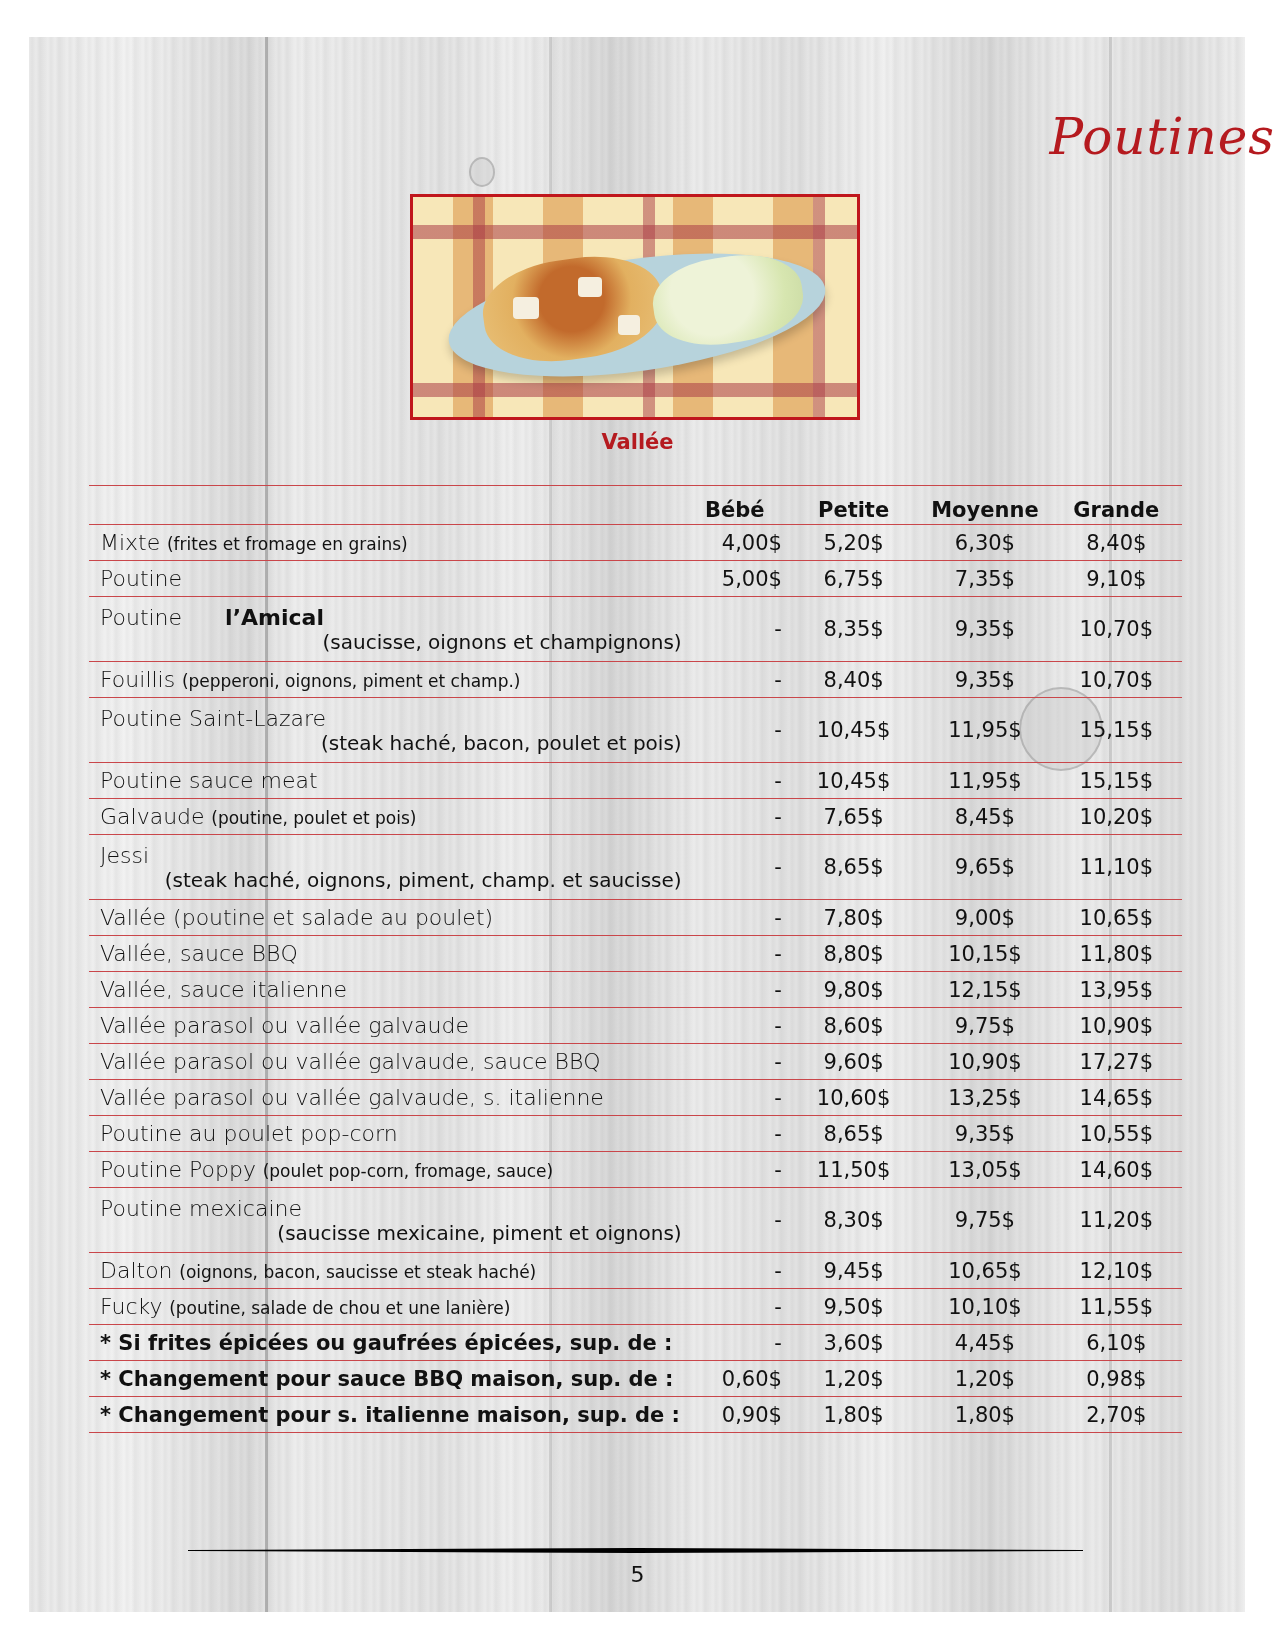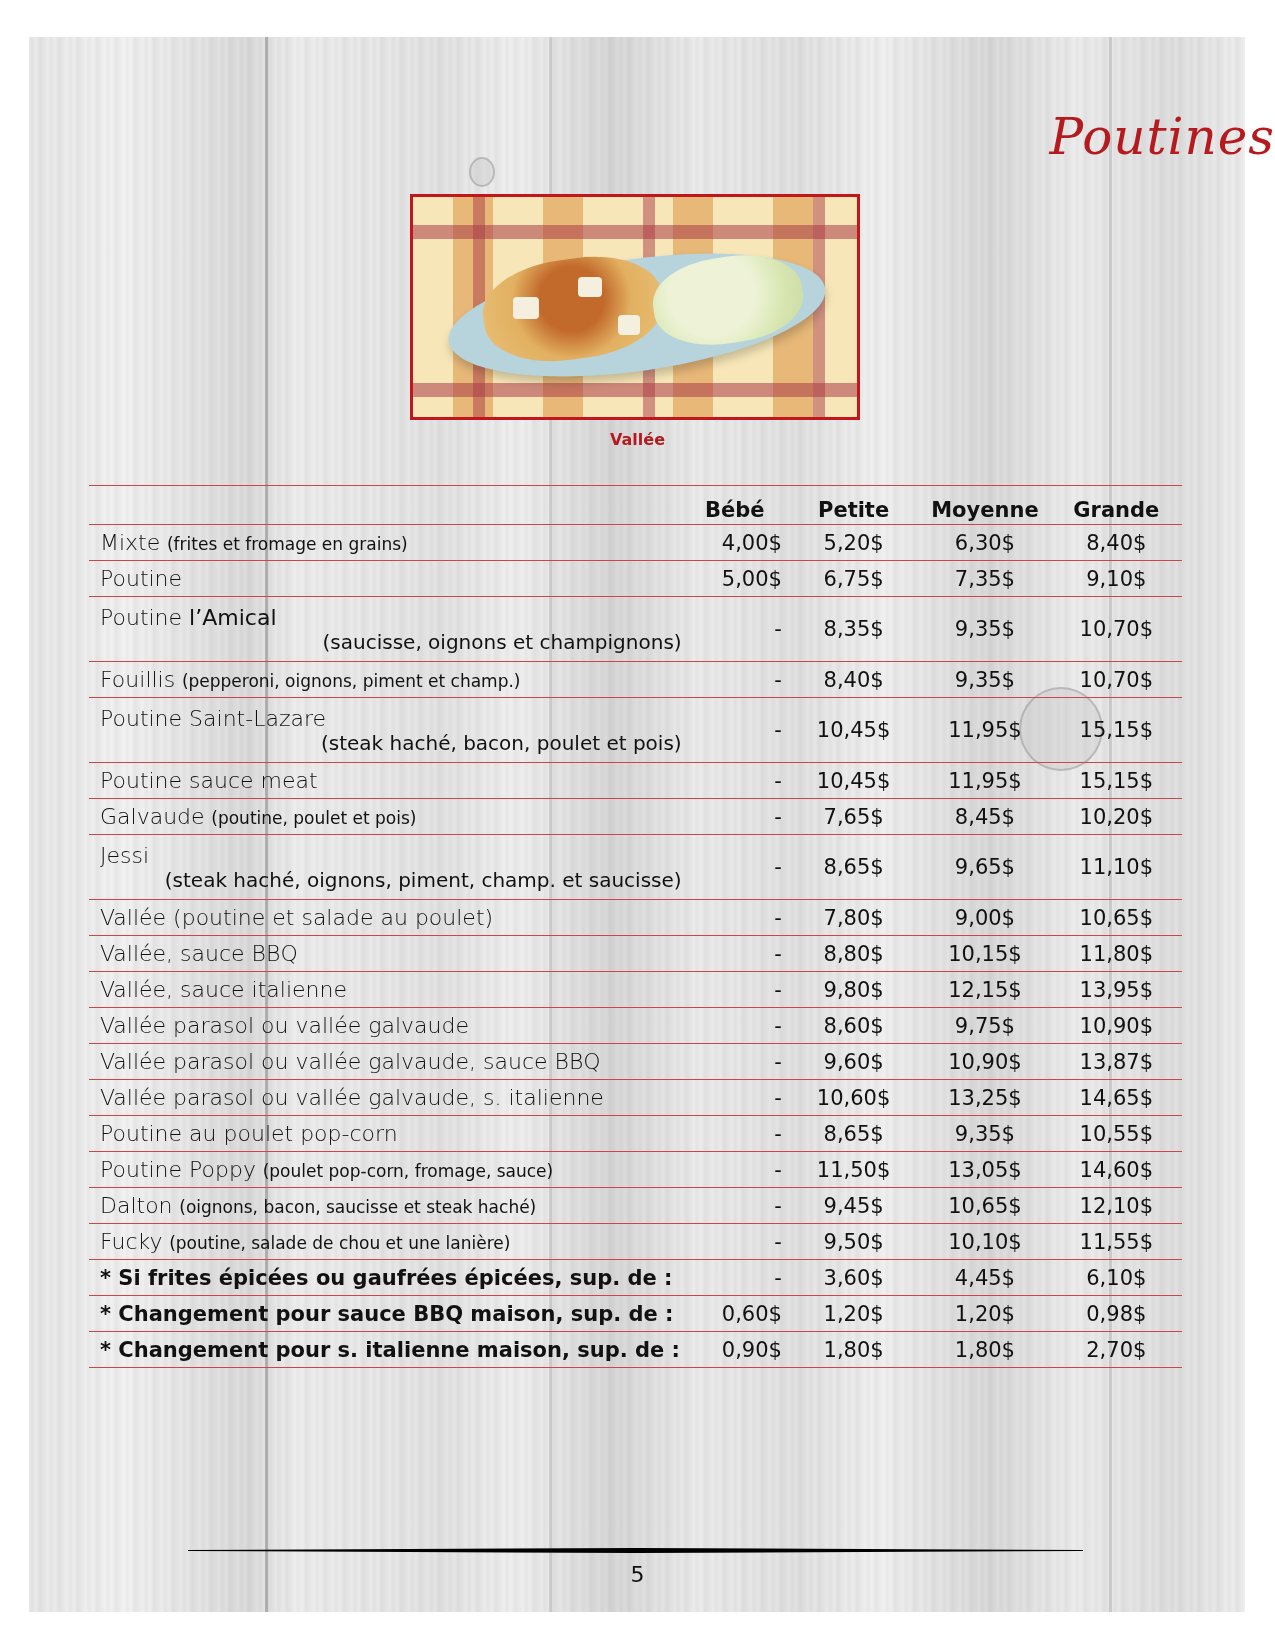--- a/index.html
+++ b/index.html
@@ -21,30 +21,30 @@
       linear-gradient(90deg, transparent 0 60px, rgba(170,60,70,0.5) 60px 72px, transparent 72px 230px, rgba(170,60,70,0.5) 230px 242px, transparent 242px 400px, rgba(170,60,70,0.5) 400px 412px, transparent 412px),
       linear-gradient(90deg, #f7e7b8 0 40px, #e7b878 40px 80px, #f7e7b8 80px 130px, #e7b878 130px 170px, #f7e7b8 170px 260px, #e7b878 260px 300px, #f7e7b8 300px 360px, #e7b878 360px 400px, #f7e7b8 400px);
   }
   .dish { position:absolute; left:34px; top:62px; width:380px; height:112px; border-radius:50%; background:#b7d3dc; transform:rotate(-8deg); box-shadow:0 6px 10px rgba(0,0,0,0.2); }
   .fries { position:absolute; left:70px; top:62px; width:180px; height:100px; border-radius:45%; background:radial-gradient(circle at 50% 40%, #c26a2c 0 30%, #e2b060 55%, #e9c27a 100%); transform:rotate(-8deg); }
   .curds1,.curds2,.curds3 { position:absolute; background:#f5efe0; border-radius:4px; }
   .curds1 { left:100px; top:100px; width:26px; height:22px; }
   .curds2 { left:165px; top:80px; width:24px; height:20px; }
   .curds3 { left:205px; top:118px; width:22px; height:20px; }
   .salad { position:absolute; left:240px; top:60px; width:150px; height:86px; border-radius:45%; background:radial-gradient(circle at 40% 40%, #eef3d8 0 40%, #d7e6b0 70%, #c9d9a3 100%); transform:rotate(-8deg); }
-  .caption { position:absolute; left:0; width:1275px; top:430px; text-align:center; font-family:"DejaVu Sans", sans-serif; font-weight:bold; font-size:16px; color:#b51a1f; }
+  .caption { position:absolute; left:0; width:1275px; top:430px; text-align:center; font-family:"DejaVu Sans", sans-serif; font-weight:bold; font-size:21px; color:#b51a1f; }
   table.menu { position:absolute; left:89px; top:485px; width:1093px; border-collapse:collapse; font-family:"DejaVu Sans", sans-serif; }
   table.menu td, table.menu th { border-top:1.5px solid #c9464a; border-bottom:1.5px solid #c9464a; padding:0; }
   table.menu th { height:36px; font-size:21px; font-weight:bold; text-align:center; vertical-align:bottom; padding-bottom:2px; }
   table.menu td { height:35px; font-size:21px; vertical-align:middle; }
   td.name { padding-left:11px !important; white-space:nowrap; }
   .nm { font-size:22px; font-weight:300; }
   .desc { font-size:17px; }
   .sub { display:block; font-size:20px; padding-left:40px;text-align:right; }
-  .bold { font-weight:normal; }
+  .bold { font-weight:bold;margin-left:36px; }
   .note { font-weight:bold; font-size:19px; }
   td.price { text-align:center; font-size:22px; width:131px; }
   td.pbebe { text-align:right; padding-right:6px !important; font-size:22px; width:100px; }
   th.hbebe { text-align:right; padding-right:30px; width:100px; }
   tr.tall td { height:64px; }
   .footline { position:absolute; left:188px; top:1548px; width:895px; height:5px; background:#000;
     clip-path: polygon(0 40%, 50% 0, 100% 40%, 100% 60%, 50% 100%, 0 60%); }
   .pagenum { position:absolute; left:0; width:1275px; top:1562px; text-align:center; font-size:22px; }
 </style>
 </head>
@@ -164,21 +164,21 @@
         <td class="pbebe">-</td>
         <td class="price">8,60$</td>
         <td class="price">9,75$</td>
         <td class="price">10,90$</td>
       </tr>
       <tr>
         <td class="name"><span class="nm">Vallée parasol ou vallée galvaude, sauce BBQ</span></td>
         <td class="pbebe">-</td>
         <td class="price">9,60$</td>
         <td class="price">10,90$</td>
-        <td class="price">13,87$</td>
+        <td class="price">17,27$</td>
       </tr>
       <tr>
         <td class="name"><span class="nm">Vallée parasol ou vallée galvaude, s. italienne</span></td>
         <td class="pbebe">-</td>
         <td class="price">10,60$</td>
         <td class="price">13,25$</td>
         <td class="price">14,65$</td>
       </tr>
       <tr>
         <td class="name"><span class="nm">Poutine au poulet pop-corn</span></td>
@@ -186,20 +186,27 @@
         <td class="price">8,65$</td>
         <td class="price">9,35$</td>
         <td class="price">10,55$</td>
       </tr>
       <tr>
         <td class="name"><span class="nm">Poutine Poppy</span> <span class="desc">(poulet pop-corn, fromage, sauce)</span></td>
         <td class="pbebe">-</td>
         <td class="price">11,50$</td>
         <td class="price">13,05$</td>
         <td class="price">14,60$</td>
+      </tr>
+      <tr class="tall">
+        <td class="name"><span class="nm">Poutine mexicaine</span><span class="sub">(saucisse mexicaine, piment et oignons)</span></td>
+        <td class="pbebe">-</td>
+        <td class="price">8,30$</td>
+        <td class="price">9,75$</td>
+        <td class="price">11,20$</td>
       </tr>
       <tr>
         <td class="name"><span class="nm">Dalton</span> <span class="desc">(oignons, bacon, saucisse et steak haché)</span></td>
         <td class="pbebe">-</td>
         <td class="price">9,45$</td>
         <td class="price">10,65$</td>
         <td class="price">12,10$</td>
       </tr>
       <tr>
         <td class="name"><span class="nm">Fucky</span> <span class="desc">(poutine, salade de chou et une lanière)</span></td>

